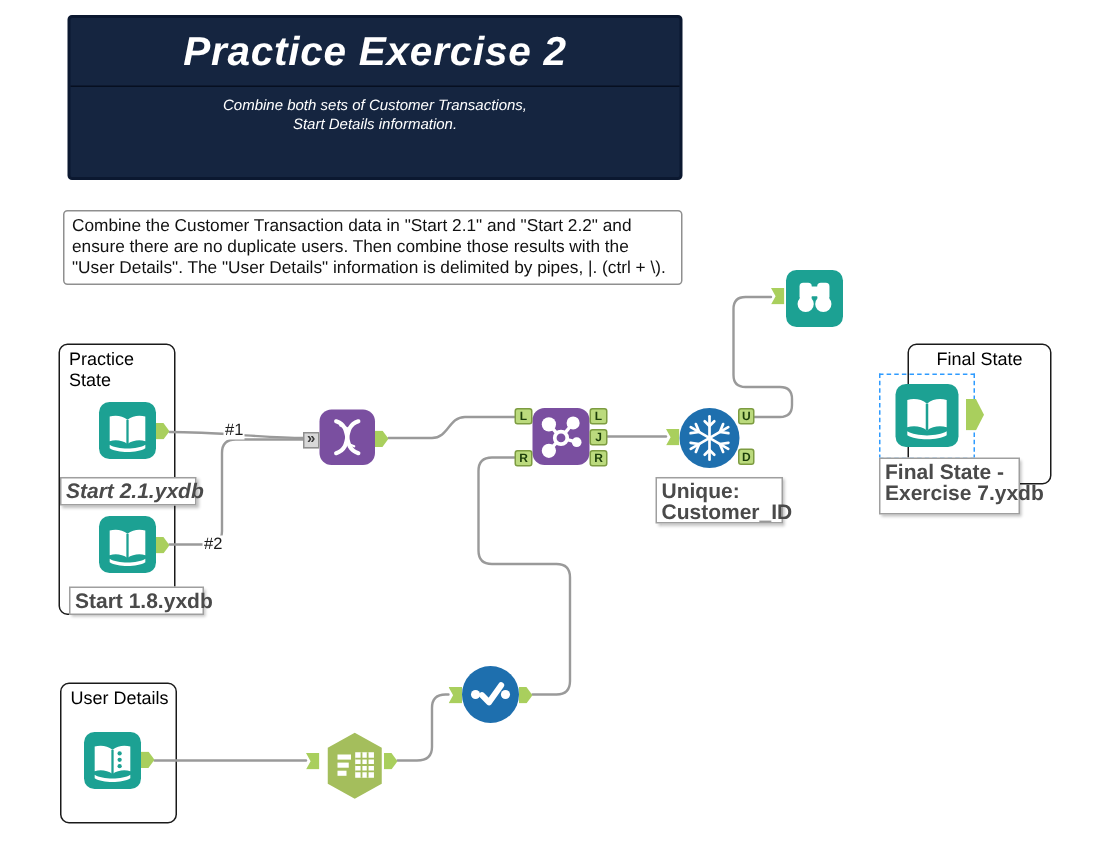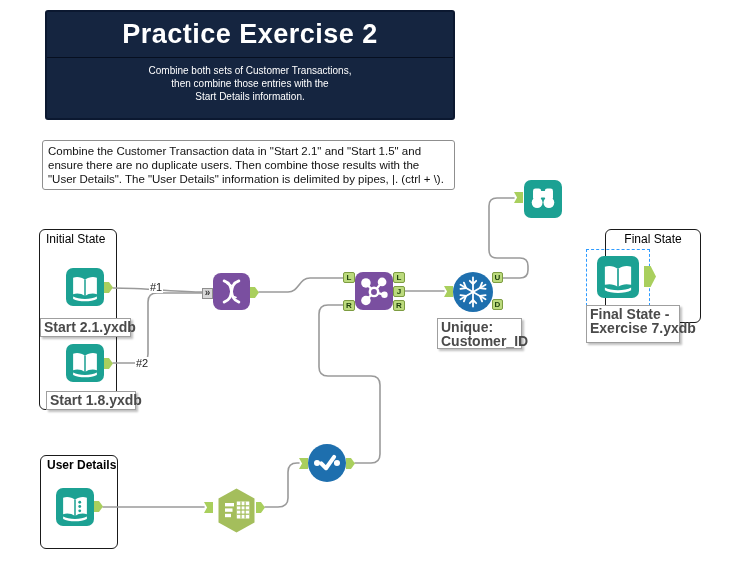--- a/index.html
+++ b/index.html
@@ -2,21 +2,21 @@
 <html><head>
 <meta charset="utf-8">
 <style>
   html,body{margin:0;padding:0;background:#fff;}
   #canvas{position:relative;width:733px;height:574px;background:#ffffff;
           font-family:"Liberation Sans",sans-serif;overflow:hidden;}
 
   
   .hdr{position:absolute;left:45px;top:10px;width:410px;height:110px;
        background:#152540;border:2px solid #0b1830;border-radius:3px;
-       box-sizing:border-box;color:#fff;}
+       box-sizing:border-box;color:#fff;font-style:italic;}
   .hdr-title{height:45px;display:flex;align-items:center;justify-content:center;
        font-size:27px;font-weight:bold;letter-spacing:.5px;}
   .hdr-divider{border-top:1px solid #060f20;margin:0;}
   .hdr-sub{margin-top:6px;text-align:center;font-size:10px;line-height:13px;}
 
   
   .comment{position:absolute;left:42px;top:140px;width:413px;height:50px;
        background:#fff;border:1px solid #8f8f8f;border-radius:3px;
        box-sizing:border-box;padding:3px 5px;font-size:11.5px;line-height:14.2px;color:#111;}
 
@@ -68,33 +68,32 @@
 </head>
 <body>
 
 <div id="canvas">
 
   <div class="hdr">
     <div class="hdr-title">Practice Exercise 2</div>
     <div class="hdr-divider"></div>
     <div class="hdr-sub">
       <div>Combine both sets of Customer Transactions,</div>
-      <div>then combine those entries with the</div>
       <div>Start Details information.</div>
     </div>
   </div>
 
   <div class="comment">
-    <span>Combine the Customer Transaction data in "Start 2.1" and "Start 1.5" and ensure there are no duplicate users. Then combine those results with the "User Details". The "User Details" information is delimited by pipes, |. (ctrl + \).</span>
+    <span>Combine the Customer Transaction data in "Start 2.1" and "Start 2.2" and ensure there are no duplicate users. Then combine those results with the "User Details". The "User Details" information is delimited by pipes, |. (ctrl + \).</span>
   </div>
 
   <div class="cont" style="left:39px;top:229px;width:78px;height:181px;">
-    <div class="cont-label">Initial State</div>
-  </div>
-  <div class="cont" style="left:40px;top:455px;width:78px;height:94px;font-weight:bold;">
+    <div class="cont-label">Practice State</div>
+  </div>
+  <div class="cont" style="left:40px;top:455px;width:78px;height:94px;">
     <div class="cont-label">User Details</div>
   </div>
   <div class="cont" style="left:573px;top:229px;width:96px;height:94px;margin-left:32px;">
     <div class="cont-label center">Final State</div>
   </div>
 
   <svg id="wires" width="733" height="574">
     <path d="M113,288 C145,288 178,292 202,292"></path>
     <path d="M113,363 H139 Q148,363 148,354 V302 Q148,293 157,293 H202"></path>
     <path d="M259,292 H288 C299,292 299,278 310,278 H343"></path>
@@ -109,21 +108,21 @@
   <div class="wire-label" style="left:135px;top:357px;">#2</div>
 
   <div class="tool sq teal" style="left:66px;top:268px;width:38px;height:38px;">
     <svg width="38" height="38" viewBox="0 0 40 40">
       <path d="M20 12.5 C16.5 9.5 11.5 9 7.5 10.2 L7.5 27.5 C11.5 26.3 16.5 26.8 20 29.5 C23.5 26.8 28.5 26.3 32.5 27.5 L32.5 10.2 C28.5 9 23.5 9.5 20 12.5 Z" fill="#fff"></path>
       <path d="M20 12.5 V29.5" stroke="#1CA193" stroke-width="1.6"></path>
       <path d="M7.5 30 C13 33.5 27 33.5 32.5 30 L32.5 32.5 C27 36 13 36 7.5 32.5 Z" fill="#fff"></path>
     </svg>
   </div>
   <div class="a-out" style="left:104px;top:282px;width:9px;height:11px;"></div>
-  <div class="ann" style="left:40px;top:318px;width:91px;height:19px;">Start 2.1.yxdb</div>
+  <div class="ann" style="left:40px;top:318px;width:91px;height:19px;font-style:italic;">Start 2.1.yxdb</div>
 
   <div class="tool sq teal" style="left:66px;top:344px;width:38px;height:38px;">
     <svg width="38" height="38" viewBox="0 0 40 40">
       <path d="M20 12.5 C16.5 9.5 11.5 9 7.5 10.2 L7.5 27.5 C11.5 26.3 16.5 26.8 20 29.5 C23.5 26.8 28.5 26.3 32.5 27.5 L32.5 10.2 C28.5 9 23.5 9.5 20 12.5 Z" fill="#fff"></path>
       <path d="M20 12.5 V29.5" stroke="#1CA193" stroke-width="1.6"></path>
       <path d="M7.5 30 C13 33.5 27 33.5 32.5 30 L32.5 32.5 C27 36 13 36 7.5 32.5 Z" fill="#fff"></path>
     </svg>
   </div>
   <div class="a-out" style="left:104px;top:358px;width:9px;height:11px;"></div>
   <div class="ann" style="left:46px;top:391px;width:90px;height:19px;">Start 1.8.yxdb</div>

